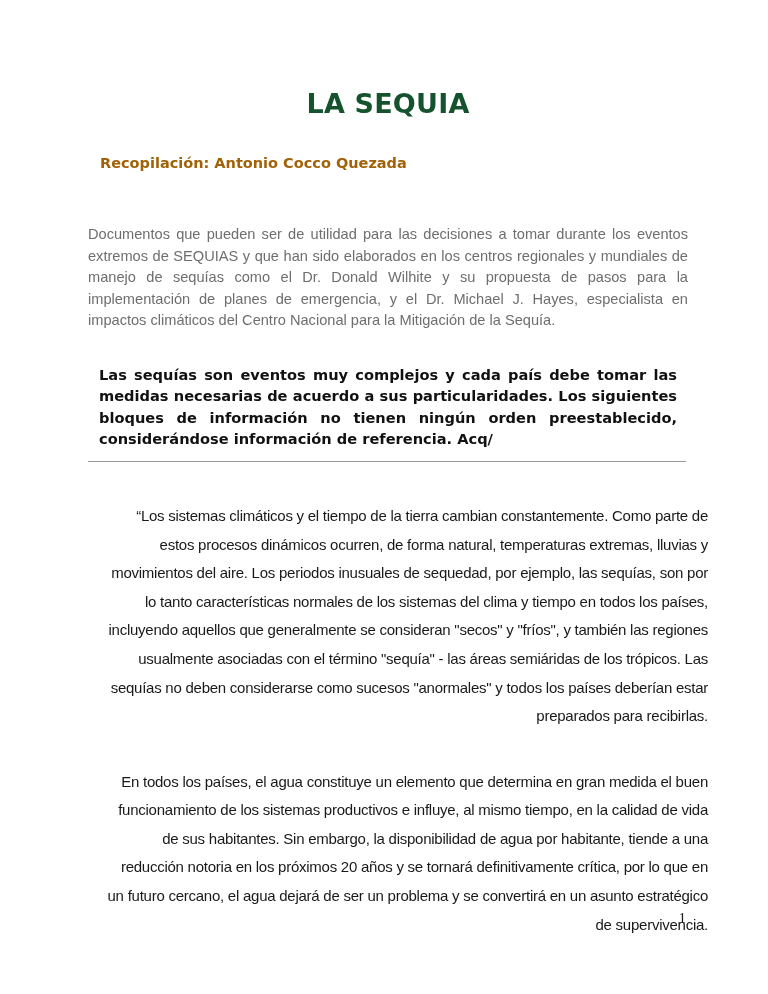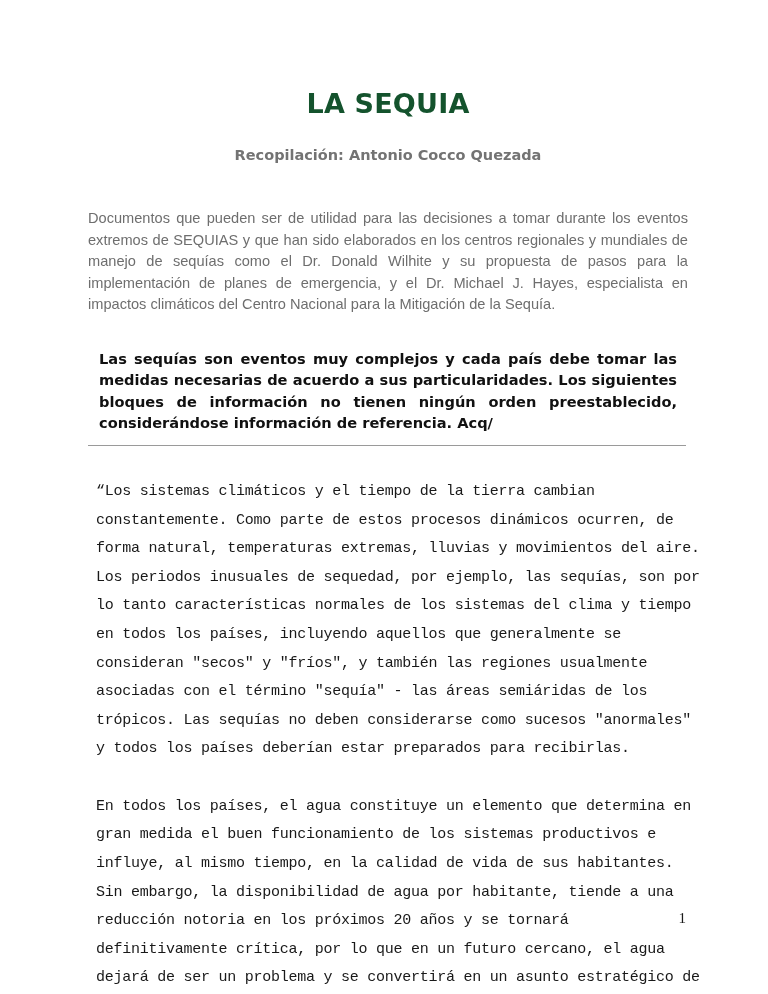--- a/index.html
+++ b/index.html
@@ -35,27 +35,27 @@
     font-family: "DejaVu Sans", "Liberation Sans", sans-serif;
     font-size: 27px;
     font-weight: bold;
     letter-spacing: 0.2px;
     color: #14532d;
     line-height: 1.15;
   }
 
   
   .doc-byline {
-    margin: 4px;
+    margin: 12px;
     padding-top: 24px;
-    text-align: center;
+    text-align: left;
     font-family: "DejaVu Sans", "Liberation Sans", sans-serif;
     font-size: 14.5px;
     font-weight: bold;
-    color: #737373;
+    color: #a16207;
     line-height: 1.2;
   }
 
   
   .intro-para {
     margin: 0;
     padding-top: 40px;
     text-align: justify;
     text-justify: inter-word;
     font-family: Liberation Sans, sans-serif;
@@ -81,23 +81,23 @@
   .divider {
     margin: 6px 0 0 0;
     height: 0;
     border: 0;
     border-top: 1.4px solid #9a9a9a;
     width: 598px;
   }
 
   
   .body-para {
-    margin: 8px;
-    text-align: left;
-    font-family: Liberation Mono, monospace;
+    margin: 16px;
+    text-align: right;
+    font-family: Liberation Sans, sans-serif;
     font-size: 15px;
     font-weight: normal;
     font-stretch: semi-condensed;
     color: #191919;
     line-height: 28.6px;
     letter-spacing: -0.25px;
     width: 604px;
   }
 
   .body-para.first { padding-top: 24px; }

